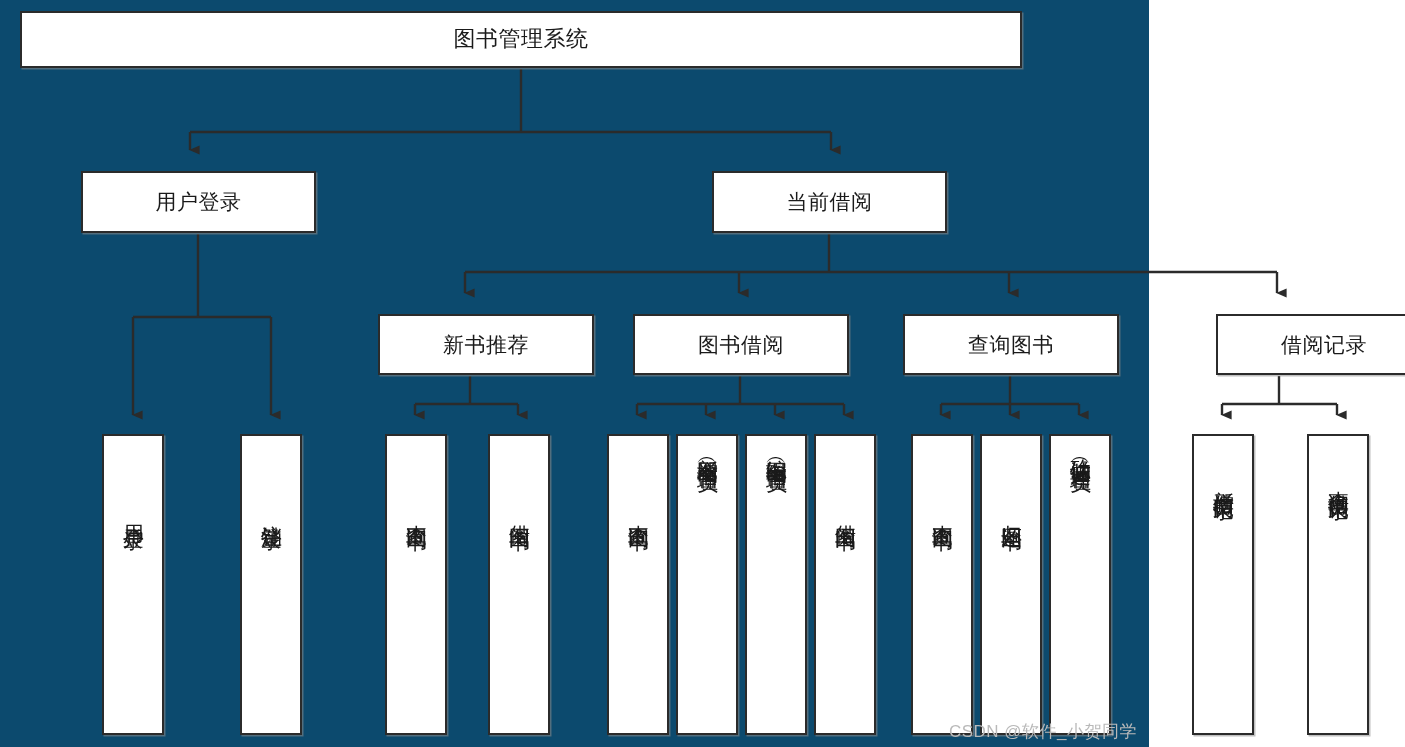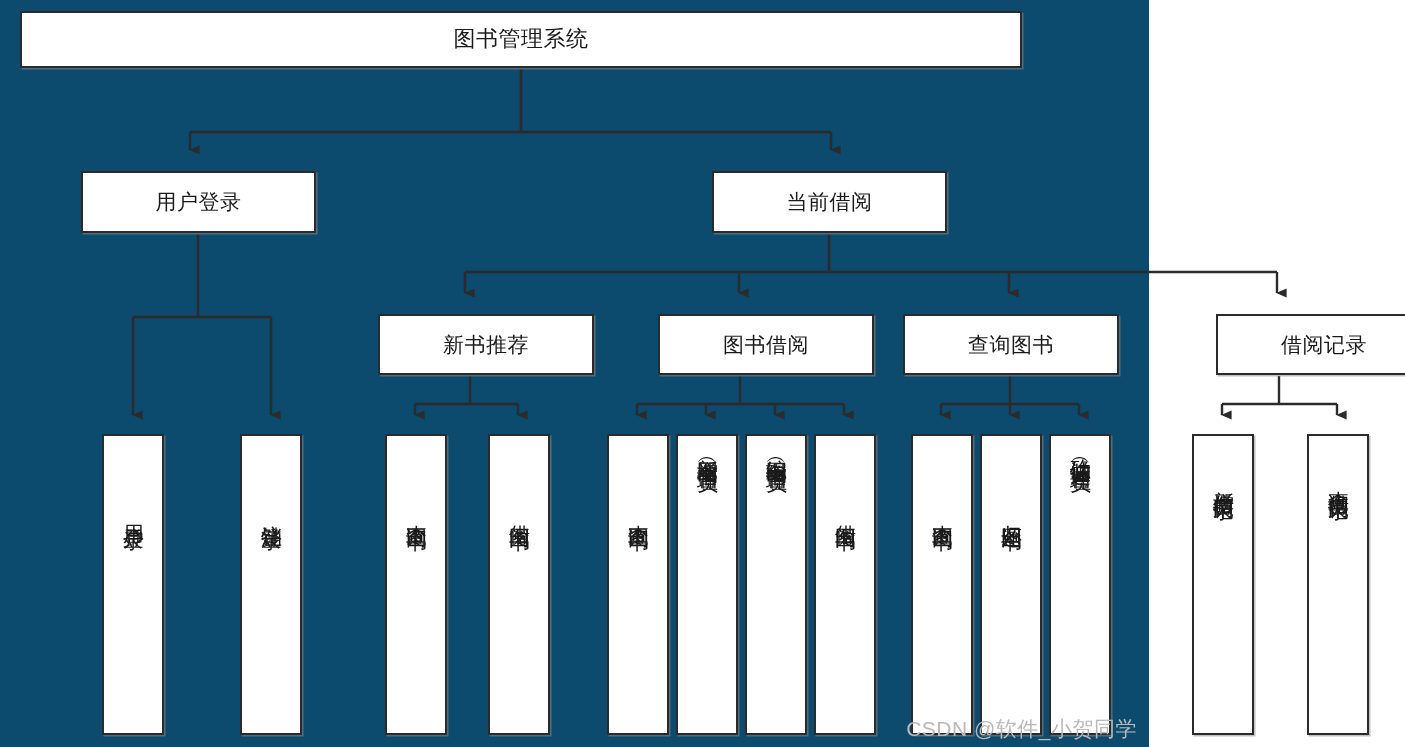--- a/index.html
+++ b/index.html
@@ -64,21 +64,21 @@
     font-size: 21px;
     line-height: 1.28;
     letter-spacing: 2px;
     white-space: nowrap;
     display: block;
   }
   .watermark {
     position: absolute;
     right: 12px;
     bottom: 4px;
-    font-size: 21px;
+    font-size: 17px;
     color: #b9b9b9;
     font-family: "Liberation Sans", sans-serif;
     letter-spacing: 0.5px;
     user-select: none;
     pointer-events: none;
   }
 </style>
 </head>
 <body>
 
@@ -143,21 +143,21 @@
   </div>
 
   <div class="node-box h-node" style="left:712px; top:171px; width:235px; height:62px;">
     <span class="node-label">当前借阅</span>
   </div>
 
   <div class="node-box h-node" style="left:362px; top:314px; width:216px; height:61px;margin-left:16px;">
     <span class="node-label">新书推荐</span>
   </div>
 
-  <div class="node-box h-node" style="left:633px; top:314px; width:216px; height:61px;margin-left:25px;">
+  <div class="node-box h-node" style="left:633px; top:314px; width:216px; height:61px;">
     <span class="node-label">图书借阅</span>
   </div>
 
   <div class="node-box h-node" style="left:903px; top:314px; width:216px; height:61px;">
     <span class="node-label">查询图书</span>
   </div>
 
   <div class="node-box h-node" style="left:1172px; top:314px; width:216px; height:61px;margin-left:44px;">
     <span class="node-label">借阅记录</span>
   </div>

